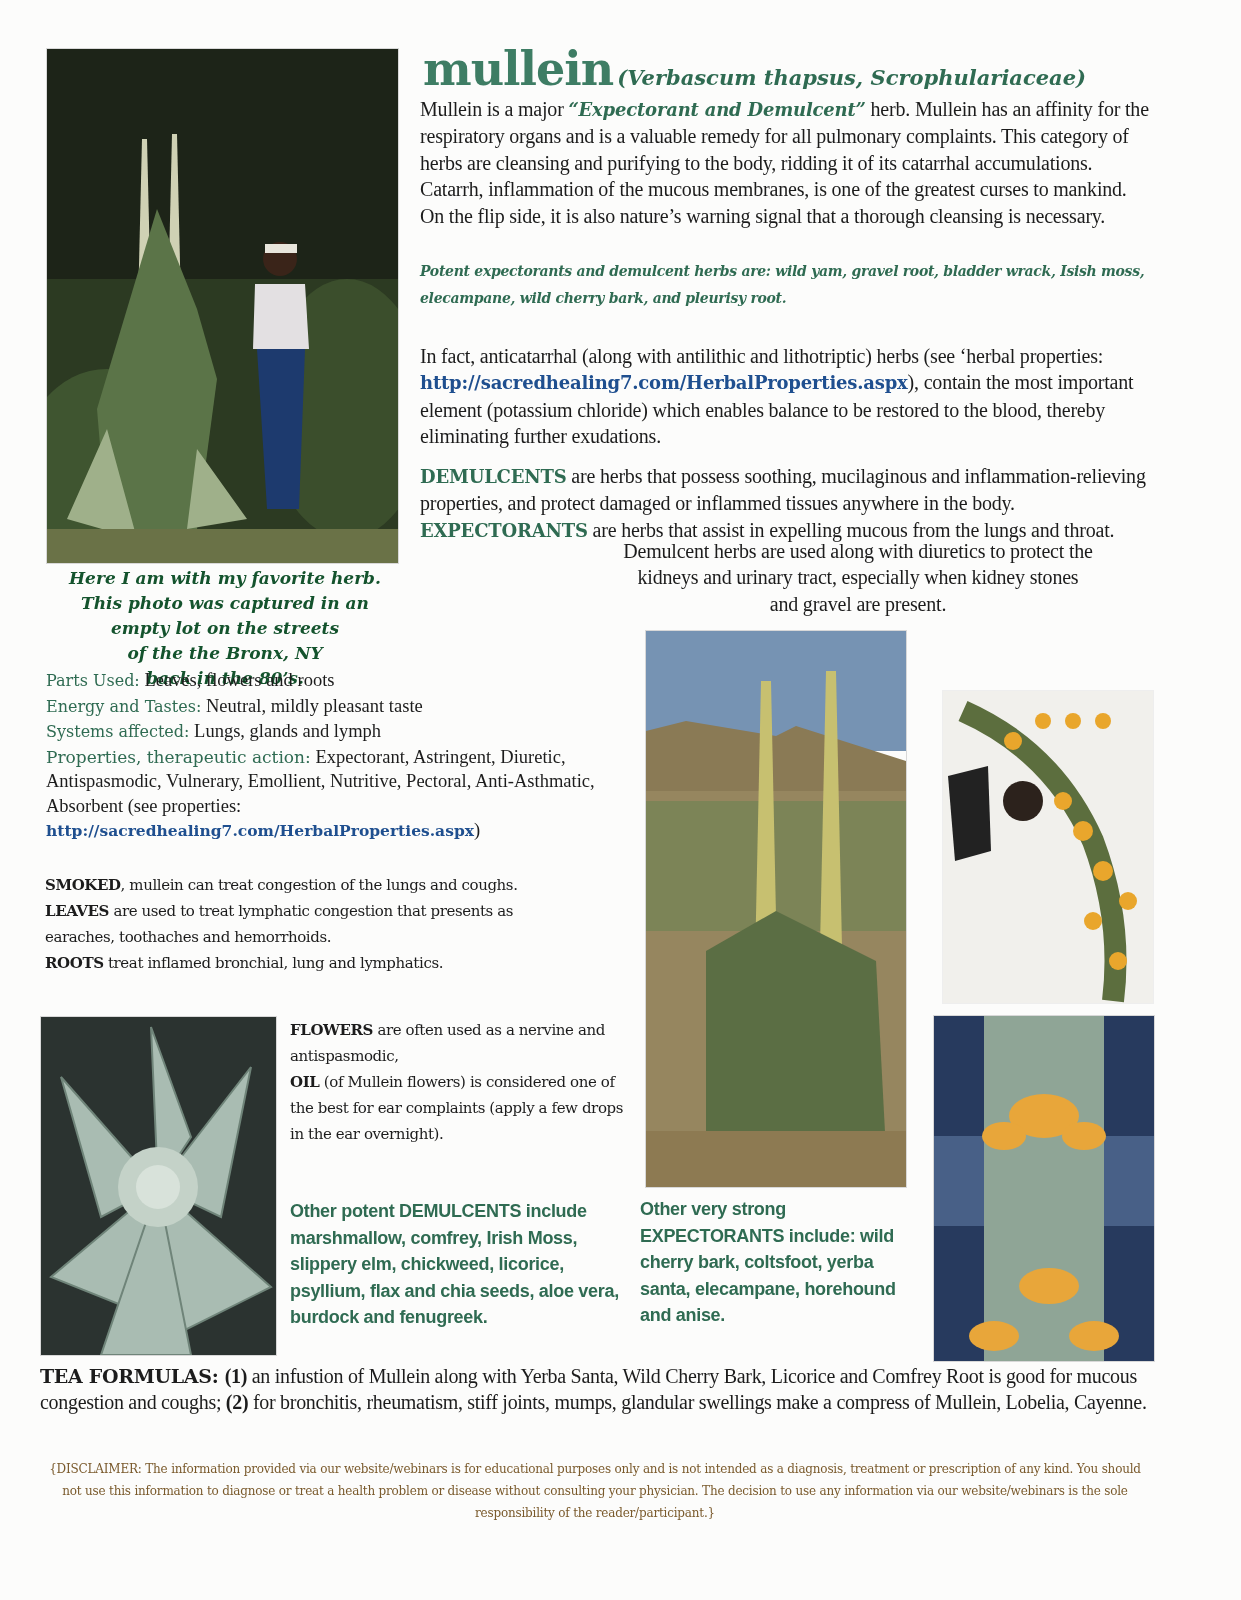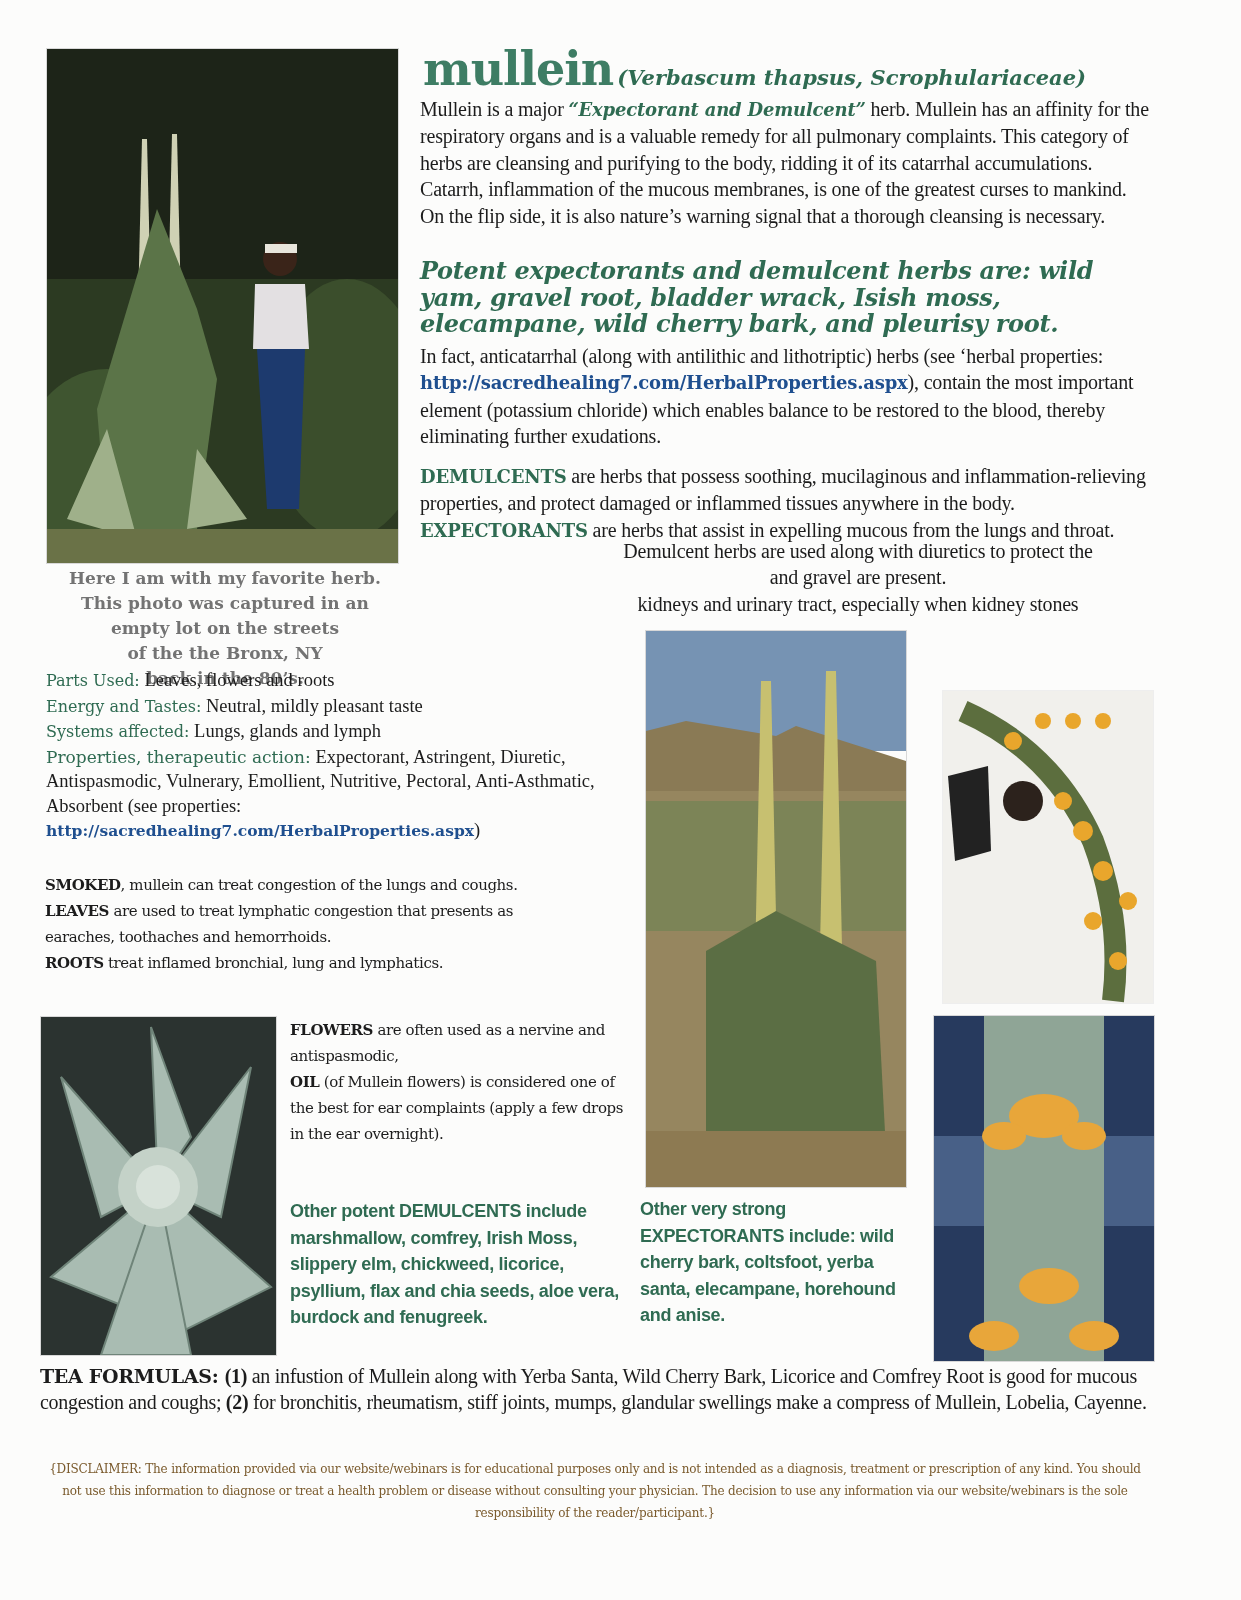--- a/index.html
+++ b/index.html
@@ -13,21 +13,21 @@
   .bold { font-weight: bold; }
   .tx { font-family: "Liberation Serif", serif; font-size: 20px; line-height: 26.4px; letter-spacing: -0.2px; }
   .title {
     left: 423px; top: 40px; font-family: "DejaVu Serif", serif; font-weight: bold;
     font-size: 46px; color: #3e7d64; letter-spacing: -1px; line-height: 58px;
   }
   .title .sub { font-size: 21px; font-style: italic; color: #2f6b52; letter-spacing: 0; margin-left: 4px; }
   .photo { border: 1px solid #d8d8d8; overflow: hidden; }
   .photo svg { display: block; width: 100%; height: 100%; }
   .it { font-style: italic; font-weight: bold; }
-  .caption { font-family: "DejaVu Serif", serif; font-weight: bold; color: #737373; font-size: 17px; line-height: 25px; text-align: center; }
+  .caption { font-family: "DejaVu Serif", serif; font-style: italic; font-weight: bold; color: #14532d; font-size: 17px; line-height: 25px; text-align: center; }
   .props .label { color: #2f6b52; font-family: "DejaVu Serif", serif; font-size: 16px; }
   .props { font-family: "Liberation Serif", serif; font-size: 18.5px; line-height: 24.5px; }
   .left2 { font-family: "DejaVu Serif", serif; font-size: 15px; line-height: 26px; letter-spacing: -0.4px; }
   .greenbox { font-family: Liberation Sans, sans-serif; font-weight: bold; color: #2f6b52; font-size: 18px; line-height: 26.5px; letter-spacing: -0.3px; }
   .tea { font-family: "Liberation Serif", serif; font-size: 20px; line-height: 26px; letter-spacing: -0.3px; }
   .disc { font-family: "DejaVu Serif", serif; font-size: 12px; line-height: 22px; text-align: center; color: #7a5a2c; letter-spacing: -0.2px; }
 </style>
 </head>
 <body>
 
@@ -58,34 +58,34 @@
   <div>This photo was captured in an</div>
   <div>empty lot on the streets</div>
   <div>of the the Bronx, NY</div>
   <div>back in the 80’s.</div>
 </div>
 
 <div class="abs tx" style="left:420px;top:96px;width:735px;">
   <span>Mullein is a major </span><span class="green it" style="font-family:'DejaVu Serif',serif;font-size:18px;">“Expectorant and Demulcent”</span><span> herb.  Mullein has an affinity for the respiratory organs and is a valuable remedy for all pulmonary complaints.  This category of herbs are cleansing and purifying to the body, ridding it of its catarrhal accumulations.  Catarrh, inflammation of  the mucous membranes, is one of the greatest curses to mankind.  On the flip side, it is also nature’s warning signal that a thorough cleansing is necessary.</span>
 </div>
 
-<div class="abs green it" style="left:420px;top:258px;width:735px;font-family:'DejaVu Serif',serif;font-size:24px;line-height:26.5px;letter-spacing:-0.3px;">Potent expectorants and demulcent herbs are: wild yam, gravel root, bladder wrack, Isish moss, elecampane, wild cherry bark, and pleurisy root.</div>
+<div class="abs green it" style="left:420px;top:258px;width:735px;font-family:'DejaVu Serif',serif;font-size:14px;line-height:26.5px;letter-spacing:-0.3px;">Potent expectorants and demulcent herbs are: wild yam, gravel root, bladder wrack, Isish moss, elecampane, wild cherry bark, and pleurisy root.</div>
 
 <div class="abs tx" style="left:420px;top:343px;width:735px;">
   <span>In fact, anticatarrhal (along with antilithic and lithotriptic) herbs (see ‘herbal properties: </span><a class="link" href="#" style="text-decoration:none;font-family:'DejaVu Serif',serif;font-size:18px;">http://sacredhealing7.com/HerbalProperties.aspx</a><span>), contain the most important element (potassium chloride) which enables balance to be restored to the blood, thereby eliminating further exudations.</span>
 </div>
 
 <div class="abs tx" style="left:420px;top:454px;width:735px;margin-top:9px;">
   <span class="green bold" style="font-family:'DejaVu Serif',serif;font-size:18px;">DEMULCENTS</span><span> are herbs that possess soothing, mucilaginous and inflammation-relieving properties, and protect damaged or inflammed tissues anywhere in the body.  </span><span class="green bold" style="font-family:'DejaVu Serif',serif;font-size:18px;">EXPECTORANTS</span><span> are herbs that assist in expelling mucous from the lungs and throat.</span>
 </div>
 
 <div class="abs tx" style="left:560px;top:538px;width:596px;text-align:center;">
   <div>Demulcent herbs are used along with diuretics to protect the</div>
+  <div>kidneys and urinary tract, especially when kidney stones</div>
   <div>and gravel  are present.</div>
-  <div>kidneys and urinary tract, especially when kidney stones</div>
 </div>
 
 <div class="abs props" style="left:46px;top:668px;width:590px;">
   <div><span class="label">Parts Used:</span><span> Leaves, flowers and roots</span></div>
   <div><span class="label">Energy and Tastes:</span><span> Neutral, mildly pleasant taste</span></div>
   <div><span class="label">Systems affected:</span><span> Lungs, glands and lymph</span></div>
   <div><span class="label" style="font-size:17px;">Properties, therapeutic action:</span><span> Expectorant, Astringent, Diuretic, Antispasmodic, Vulnerary, Emollient, Nutritive, Pectoral, Anti-Asthmatic, Absorbent (see properties:</span><br><a class="link" href="#" style="text-decoration:none;font-family:'DejaVu Serif',serif;font-size:15.5px;">http://sacredhealing7.com/HerbalProperties.aspx</a><span>)</span></div>
 </div>
 
 <div class="abs left2" style="left:45px;top:872px;width:540px;">

